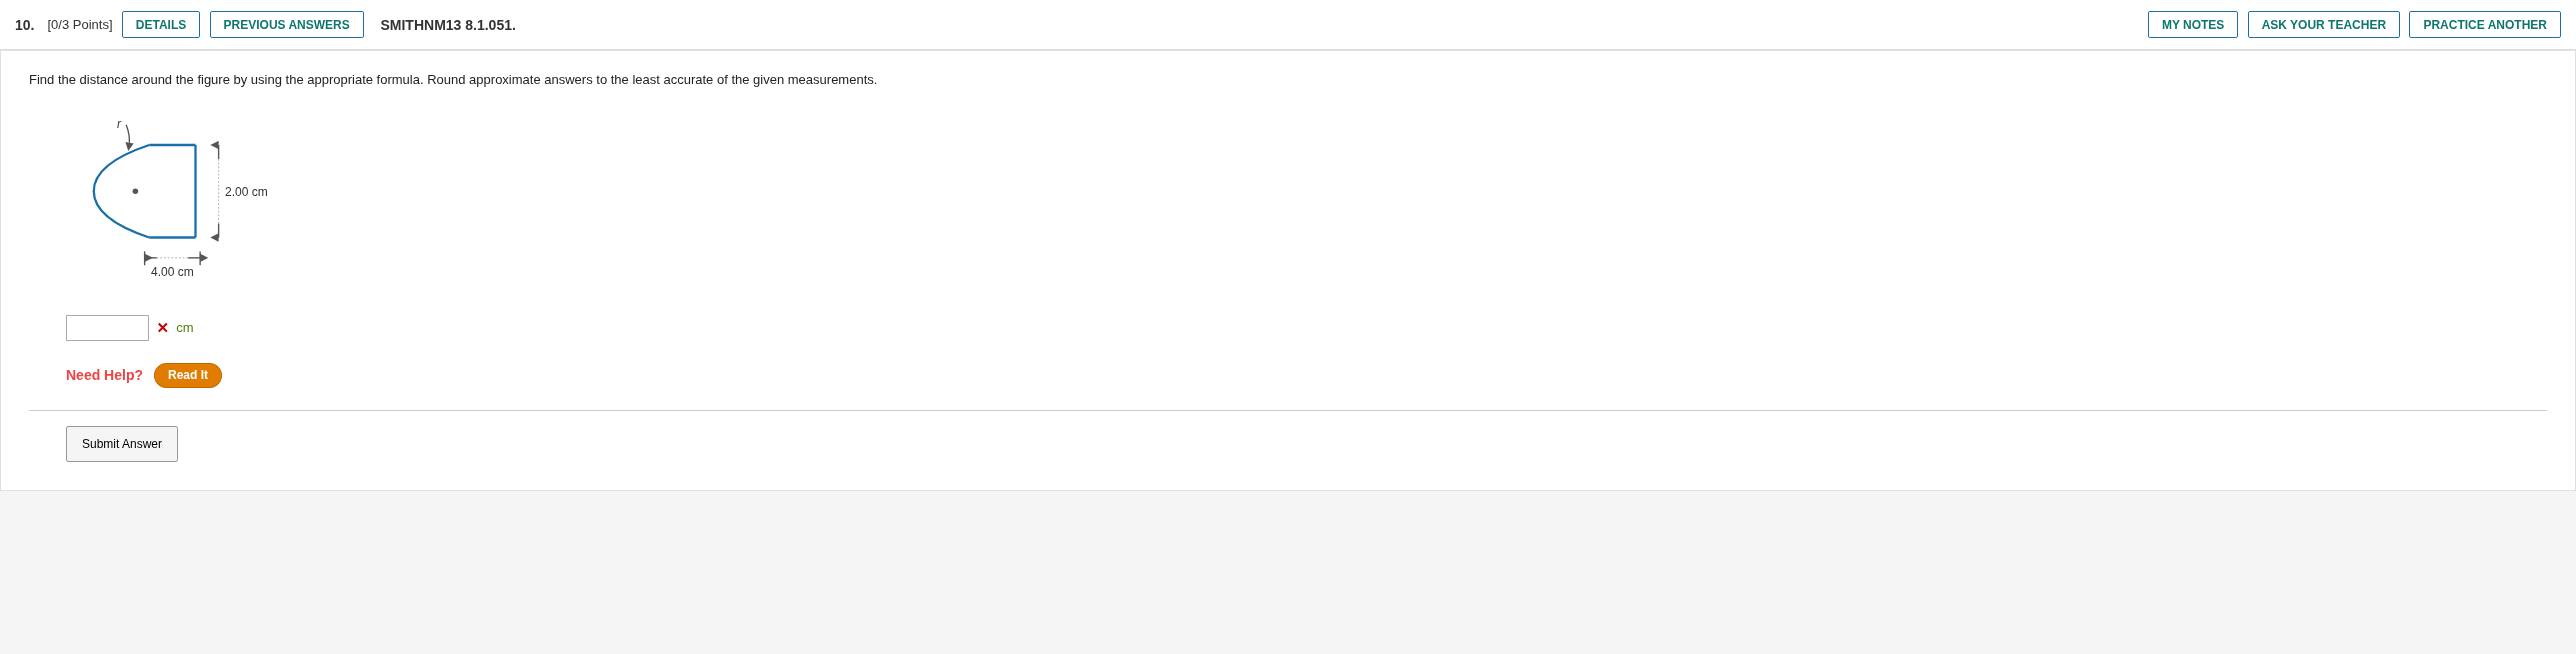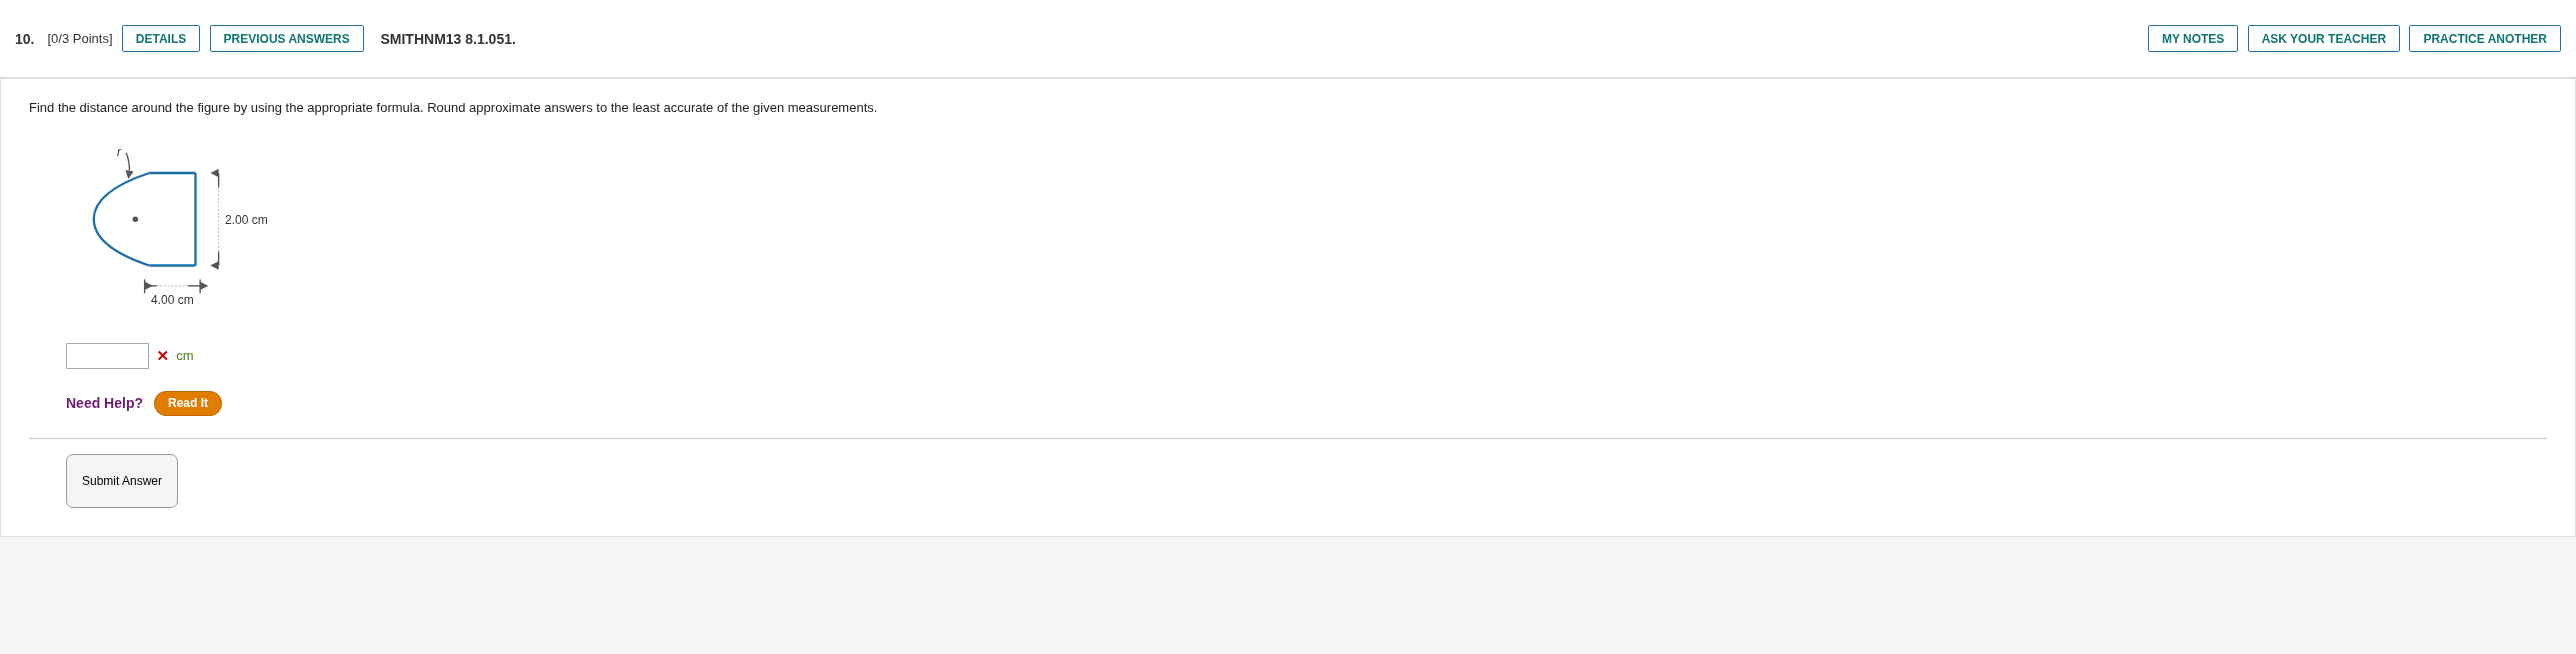--- a/index.html
+++ b/index.html
@@ -5,21 +5,21 @@
     * { box-sizing: border-box; margin: 0; padding: 0; }
     body {
       font-family: Arial, sans-serif;
       font-size: 13px;
       background: #f5f5f5;
       color: #333;
     }
     .top-bar {
       display: flex;
       align-items: center;
-      padding: 25px 15px;
+      padding: 11px 15px;
       background: #fff;
       border-bottom: 0.9px solid #ddd;
       gap: 9.3px;
       flex-wrap: wrap;
     }
     .question-num {
       font-weight: bold;
       font-size: 14px;
       white-space: nowrap;
       margin-right: 3.7px;
@@ -90,21 +90,21 @@
       color: #4d7c0f;
     }
     .need-help-row {
       display: flex;
       align-items: center;
       gap: 11px;
       margin-bottom: 22px;
       margin-left: 37px;
     }
     .need-help-text {
-      color: #701a75;
+      color: #ef4444;
       font-weight: bold;
       font-size: 14px;
     }
     .read-it-btn {
       background: #e07c00;
       color: #fff;
       border: 1.9px solid #c06800;
       padding: 4.6px 13px;
       font-size: 12px;
       font-weight: bold;
@@ -112,24 +112,24 @@
       border-radius: 12px;
     }
     .divider {
       border: none;
       border-top: 0.9px solid #ccc;
       margin: 9.3px 0 15px 0;
     }
     .submit-btn {
       background: #f5f5f5;
       border: 0.9px solid #999;
-      padding: 19px 15px;
+      padding: 10px 15px;
       font-size: 12px;
       cursor: pointer;
-      border-radius: 7px;
+      border-radius: 2px;
       margin-left: 37px;
     }
   </style>
 </head>
 <body>
 
 <div class="top-bar">
   <span class="question-num">10.</span>
   <span>[0/3 Points]</span>
   <button class="btn-outline">DETAILS</button>

